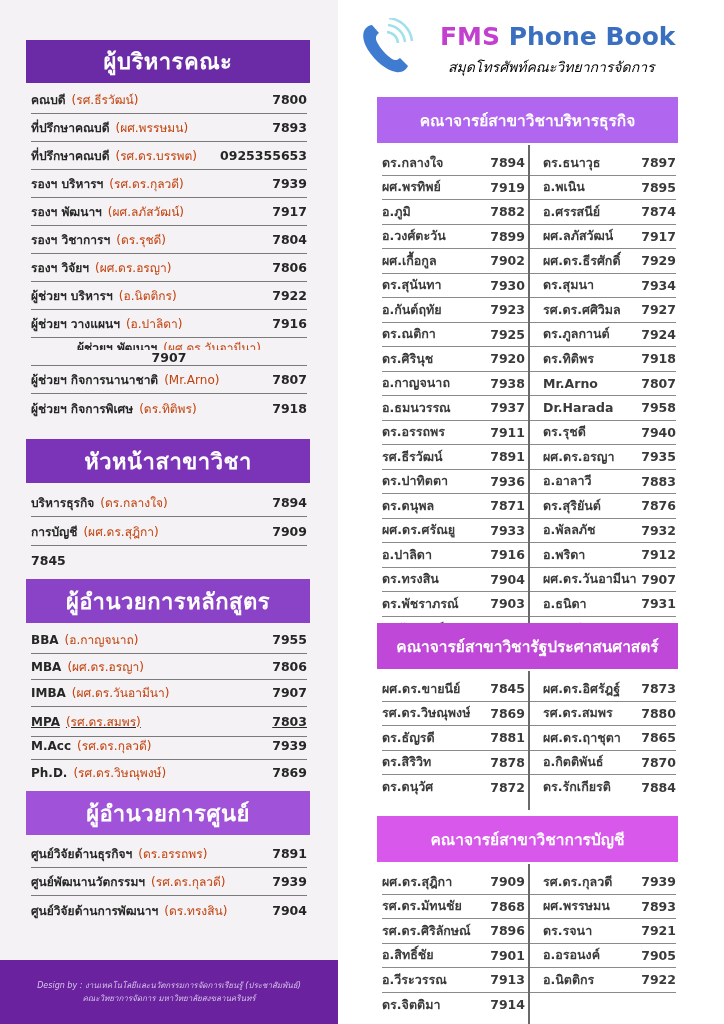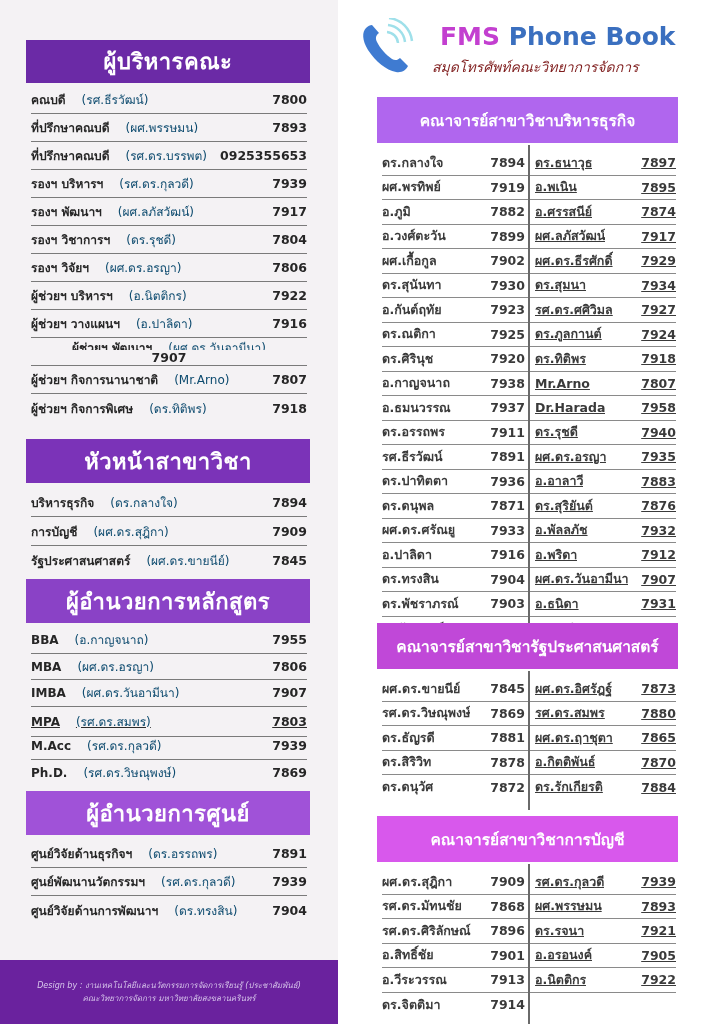--- a/index.html
+++ b/index.html
@@ -8,39 +8,39 @@
 
   .left-panel { position:absolute; left:0; top:0; width:338px; height:1024px; background:#f4f2f4; }
   .right-panel { position:absolute; left:338px; top:0; width:386px; height:1024px; background:#ffffff; }
 
   .sec-head { position:absolute; left:26px; width:284px; color:#fff; font-weight:bold; text-align:center; font-size:22px; display:flex; align-items:center; justify-content:center; letter-spacing:0.5px; }
 
   .lrow { position:absolute; left:31px; width:276px; height:28px; display:flex; align-items:center; justify-content:space-between; border-bottom:1.5px solid #7a7a7a; font-size:12px; white-space:nowrap; }
   .lrow.last { border-bottom:none; }
   .lrow .who { overflow:hidden; }
   .lrow .role { font-weight:bold; color:#262626; }
-  .lrow .person { color:#0c4a6e; font-weight:normal; margin-left:16px; }
+  .lrow .person { color:#c2410c; font-weight:normal; margin-left:6px; }
   .lrow .ext { font-weight:bold; color:#262626; font-size:12.5px; }
 
   .footer { position:absolute; left:0; top:960px; width:338px; height:64px; background:#6a229e; color:#d9c8ec; font-style:italic; font-size:8px; text-align:center; display:flex; flex-direction:column; justify-content:center; line-height:13px; }
 
   .brand { position:absolute; left:20px; top:18px; width:360px; height:60px; }
   .brand .phone { position:absolute; left:0; top:0; }
   .brand .title { position:absolute; left:80px; top:4px; font-size:25px; font-weight:bold; white-space:nowrap; }
   .brand .title .fms { color:#c33fd0; }
   .brand .title .pb { color:#3a6fbf; }
-  .brand .subtitle { position:absolute; left:72px; top:38px; font-size:14px; font-style:italic; color:#7f1d1d; white-space:nowrap; }
+  .brand .subtitle { position:absolute; left:88px; top:38px; font-size:14px; font-style:italic; color:#000000; white-space:nowrap; }
 
   .rhead { position:absolute; left:39px; width:301px; height:46px; color:#fff; font-weight:bold; font-size:15.5px; display:flex; align-items:center; justify-content:center; }
 
   .grid { position:absolute; left:44px; width:294px; }
   .grid .divider { position:absolute; left:146px; top:-6px; bottom:-10px; width:1.5px; background:#6a6a6a; }
   .grow { display:flex; height:24.5px; }
   .gcell { width:147px; display:flex; align-items:center; justify-content:space-between; border-bottom:1.5px solid #8a8a8a; font-weight:bold; font-size:12.5px; color:#3a3a3a; white-space:nowrap; padding-right:4px; }
-  .gcell:nth-child(2) { padding-left:6px; padding-right:0;text-decoration:underline; }
+  .gcell:nth-child(2) { padding-left:14px; padding-right:0; }
   .gcell.empty { border-bottom:none; }
   .grow.last .gcell { border-bottom:none; }
   .gcell .nm { overflow:hidden; }
   .gcell .ex { font-size:12.5px; }
 </style>
 </head>
 <body>
 
 <div class="left-panel"></div>
 <div class="right-panel"></div>
@@ -103,21 +103,20 @@
 <div id="heads-list">
     <div class="lrow" style="top: 488px; height: 29px;">
       <span class="who"><span class="role">บริหารธุรกิจ</span><span class="person">(ดร.กลางใจ)</span></span>
       <span class="ext">7894</span>
     </div>
     <div class="lrow" style="top: 517px; height: 29px;">
       <span class="who"><span class="role">การบัญชี</span><span class="person">(ผศ.ดร.สุฎิกา)</span></span>
       <span class="ext">7909</span>
     </div>
     <div class="lrow last" style="top: 546px; height: 29px;">
-      <span class="who"><span class="role">รัฐประศาสนศาสตร์</span><span class="person">(ผศ.ดร.ขายนีย์)</span></span>
       <span class="ext">7845</span>
     </div>
   </div>
 <div id="prog-list">
     <div class="lrow" style="top: 627px; height: 26.5px; gap: 37px;">
       <span class="who"><span class="role">BBA</span><span class="person">(อ.กาญจนาถ)</span></span>
       <span class="ext">7955</span>
     </div>
     <div class="lrow" style="top: 653.5px; height: 26.5px;">
       <span class="who"><span class="role">MBA</span><span class="person">(ผศ.ดร.อรญา)</span></span>

